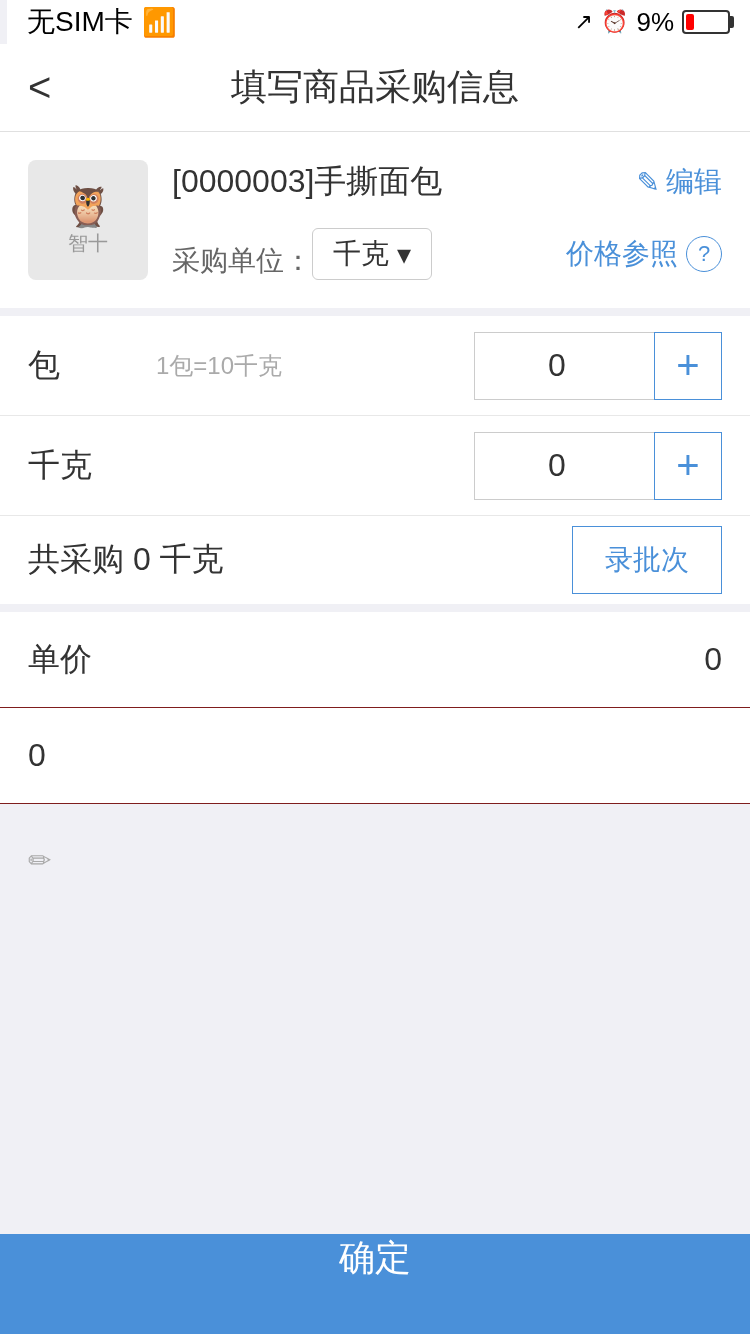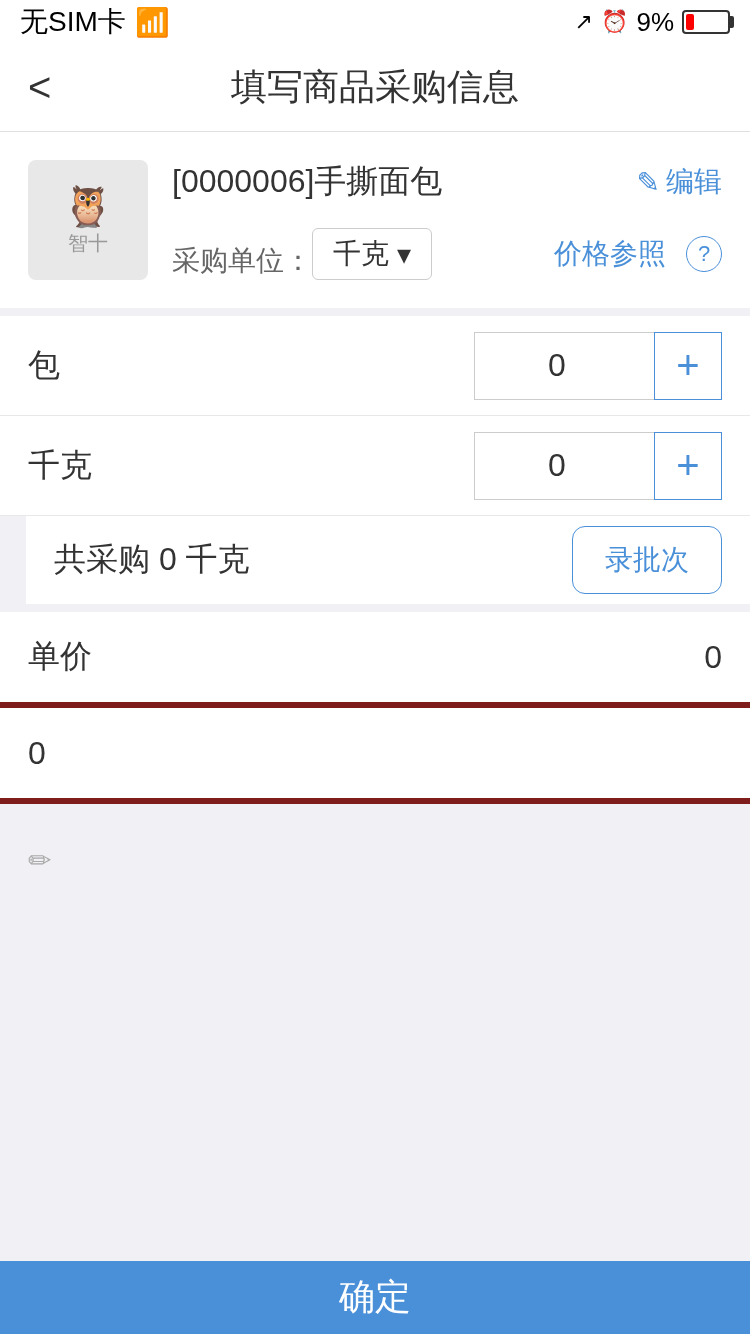--- a/index.html
+++ b/index.html
@@ -16,20 +16,21 @@
     
     .status-bar {
       height: 44px;
       background: #fff;
       display: flex;
       align-items: center;
       justify-content: space-between;
       padding: 4px 20px;
       font-size: 28px;
       color: #000;
+      margin-left: 7px;
     }
     .status-left { display: flex; align-items: center; gap: 10px; }
     .status-center { font-size: 30px; font-weight: 500; }
     .status-right { display: flex; align-items: center; gap: 8px; font-size: 26px; }
     .battery {
       width: 48px; height: 24px;
       border: 2px solid #333;
       border-radius: 4px;
       position: relative;
       display: inline-flex;
@@ -146,21 +147,21 @@
       display: flex;
       align-items: center;
       gap: 8px;
       cursor: pointer;
     }
     .price-ref {
       font-size: 28px;
       color: #4a90d9;
       display: flex;
       align-items: center;
-      gap: 20px;
+      gap: 8px;
       cursor: pointer;
     }
 
     
     .section-sep {
       height: 8px;
       background: #f0f0f5;
     }
 
     
@@ -215,47 +216,46 @@
     }
 
     
     .total-row {
       display: flex;
       align-items: center;
       padding: 0 28px;
       height: 96px;
       background: #fff;
       border-bottom: 8px solid #f0f0f5;
-      margin-left: 26px;
     }
     .total-text {
       font-size: 32px;
       color: #333;
       flex: 1;
     }
     .batch-btn {
       border: 1px solid #4a90d9;
       color: #4a90d9;
       background: #fff;
       font-size: 28px;
       padding: 14px 32px;
-      border-radius: 13px;
+      border-radius: 0;
       cursor: pointer;
     }
 
     
     .info-section {
       background: #fff;
     }
     .info-row {
       display: flex;
       align-items: center;
       padding: 0 28px;
       height: 96px;
-      border-bottom: 6px solid #7f1d1d;
+      border-bottom: 1px solid #7f1d1d;
     }
     .info-label {
       font-size: 32px;
       color: #333;
       flex: 1;
     }
     .info-value {
       font-size: 32px;
       color: #333;
     }
@@ -284,24 +284,23 @@
       background: #f0f0f5;
       min-height: 300px;
     }
 
     
     .confirm-bar {
       position: fixed;
       bottom: 0;
       left: 0;
       width: 750px;
-      height: 73px;
+      height: 100px;
       background: #4a90d9;
       display: flex;
-      align-items: center;
       justify-content: center;
       cursor: pointer;
     }
     .confirm-label {
       font-size: 36px;
       color: #fff;
       font-weight: 500;
     }
   </style>
 </head>
@@ -327,21 +326,21 @@
   <span class="nav-title">填写商品采购信息</span>
 </div>
 
 <div class="product-card">
   <div class="product-thumb">
     <span class="product-thumb-icon">🦉</span>
     <span class="product-thumb-text">智十</span>
   </div>
   <div class="product-info">
     <div class="product-name-row">
-      <span class="product-name">[0000006]手撕面包</span>
+      <span class="product-name">[0000003]手撕面包</span>
       <span class="edit-btn">
         <span>✎</span>
         <span>编辑</span>
       </span>
     </div>
     <div class="purchase-unit-row">
       <div style="display:flex;align-items:flex-end;">
         <span class="purchase-unit-label">采购单位：</span>
         <div class="unit-selector">
           <span>千克</span>
@@ -353,20 +352,21 @@
         <span style="border:1px solid #4a90d9;border-radius:50%;width:36px;height:36px;display:flex;align-items:center;justify-content:center;font-size:22px;">?</span>
       </div>
     </div>
   </div>
 </div>
 
 <div class="input-section">
 
   <div class="input-row">
     <span class="input-label">包</span>
+    <span class="input-sublabel">1包=10千克</span>
     <div class="input-spacer"></div>
     <div class="qty-input-wrap">
       <input class="qty-input" type="number" value="0" style="">
       <div class="qty-plus">+</div>
     </div>
   </div>
 
   <div class="input-row">
     <span class="input-label">千克</span>
     <div class="input-spacer"></div>

